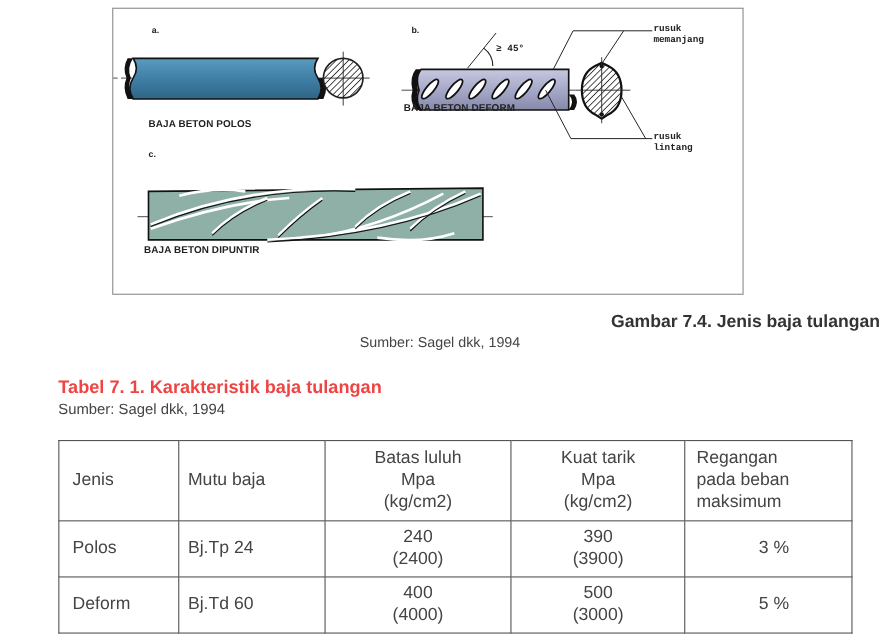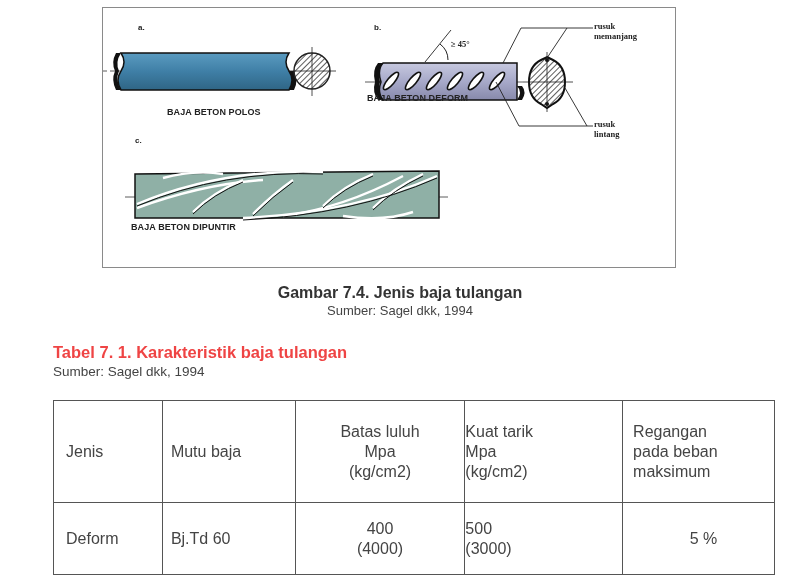--- a/index.html
+++ b/index.html
@@ -6,24 +6,24 @@
   html, body { width: 800px; height: 583px; background: #ffffff; overflow: hidden; }
   body { position: relative; font-family: "Liberation Sans", sans-serif; color: #333; }
 
   .figure-frame {
     position: absolute; left: 102px; top: 7px; width: 574px; height: 261px;
     border: 1.5px solid #8a8a8a; background: #fff;
   }
   .fig-svg { position: absolute; left: 0; top: 0; width: 574px; height: 261px; }
   .fig-label { position: absolute; font-family: "Liberation Sans", sans-serif; font-weight: bold; color: #222; font-size: 9px; letter-spacing: 0.1px; }
   .fig-letter { position: absolute; font-family: "Liberation Sans", sans-serif; font-weight: bold; color: #222; font-size: 8px; }
-  .fig-anno { position: absolute; font-family: Liberation Serif, serif; font-weight: bold; color: #222; font-size: 8.5px; line-height: 10px; }
+  .fig-anno { position: absolute; font-family: Liberation Mono, monospace; font-weight: bold; color: #222; font-size: 8.5px; line-height: 10px; }
 
   .caption-title {
-    position: absolute; left: 0; width: 800px; top: 284px; text-align: center;
+    position: absolute; left: 0; width: 800px; top: 284px; text-align: right;
     font-size: 16px; font-weight: bold; color: #333;
   }
   .caption-source {
     position: absolute; left: 0; width: 800px; top: 303px; text-align: center;
     font-size: 13px; color: #444;
   }
   .table-title {
     position: absolute; left: 53px; top: 343px; font-size: 16.5px; font-weight: bold; color: #ef4444;
   }
   .table-source {
@@ -33,21 +33,21 @@
   table.data-table {
     position: absolute; left: 53px; top: 400px; width: 722px; height: 175px;
     border-collapse: collapse; font-size: 16px; color: #444;
   }
   table.data-table td {
     border: 1.3px solid #555; line-height: 20px; vertical-align: middle;
   }
   .col-jenis { width: 109px; padding-left: 12px; }
   .col-mutu { width: 133px; padding-left: 8px; }
   .col-luluh { width: 170px; text-align: center; border-radius: 19px; }
-  .col-tarik { width: 158px; }
+  .col-tarik { width: 158px; text-align: center; }
   .col-regang { width: 152px; padding-left: 10px; }
   .center { text-align: center; }
   .row-head td { height: 73px; }
   .row-body td { height: 51px; }
   .line { display: block; }
 </style>
 </head>
 <body>
 
 <div class="figure-frame">
@@ -128,21 +128,21 @@
         <path d="M140 212 Q250 207 334 170"></path>
         <path d="M90 206 Q110 186 140 174"></path>
         <path d="M150 208 Q170 188 190 174"></path>
         <path d="M220 200 Q240 180 270 168"></path>
         <path d="M270 202 Q290 182 320 168"></path>
       </g>
     </g>
   </svg>
 
   <span class="fig-letter" style="left:35px; top:15px;">a.</span>
-  <span class="fig-label" style="left:32px; top:99px;margin-left:32px;">BAJA BETON POLOS</span>
+  <span class="fig-label" style="left:32px; top:99px;">BAJA BETON POLOS</span>
 
   <span class="fig-letter" style="left:271px; top:15px;">b.</span>
   <span class="fig-anno" style="left:348px; top:31px;">≥ 45°</span>
   <span class="fig-label" style="left:264px; top:85px;">BAJA BETON DEFORM</span>
   <div class="fig-anno" style="left:491px; top:13px;">
     <span class="line">rusuk</span>
     <span class="line">memanjang</span>
   </div>
   <div class="fig-anno" style="left:491px; top:111px;">
     <span class="line">rusuk</span>
@@ -174,20 +174,33 @@
       <span class="line">Mpa</span>
       <span class="line">(kg/cm2)</span>
     </td>
     <td class="col-regang">
       <span class="line">Regangan</span>
       <span class="line">pada beban</span>
       <span class="line">maksimum</span>
     </td>
   </tr>
   <tr class="row-body">
+    <td class="col-jenis">Polos</td>
+    <td class="col-mutu">Bj.Tp 24</td>
+    <td class="col-luluh">
+      <span class="line">240</span>
+      <span class="line">(2400)</span>
+    </td>
+    <td class="col-tarik">
+      <span class="line">390</span>
+      <span class="line">(3900)</span>
+    </td>
+    <td class="col-regang center">3 %</td>
+  </tr>
+  <tr class="row-body">
     <td class="col-jenis">Deform</td>
     <td class="col-mutu">Bj.Td 60</td>
     <td class="col-luluh">
       <span class="line">400</span>
       <span class="line">(4000)</span>
     </td>
     <td class="col-tarik">
       <span class="line">500</span>
       <span class="line">(3000)</span>
     </td>

